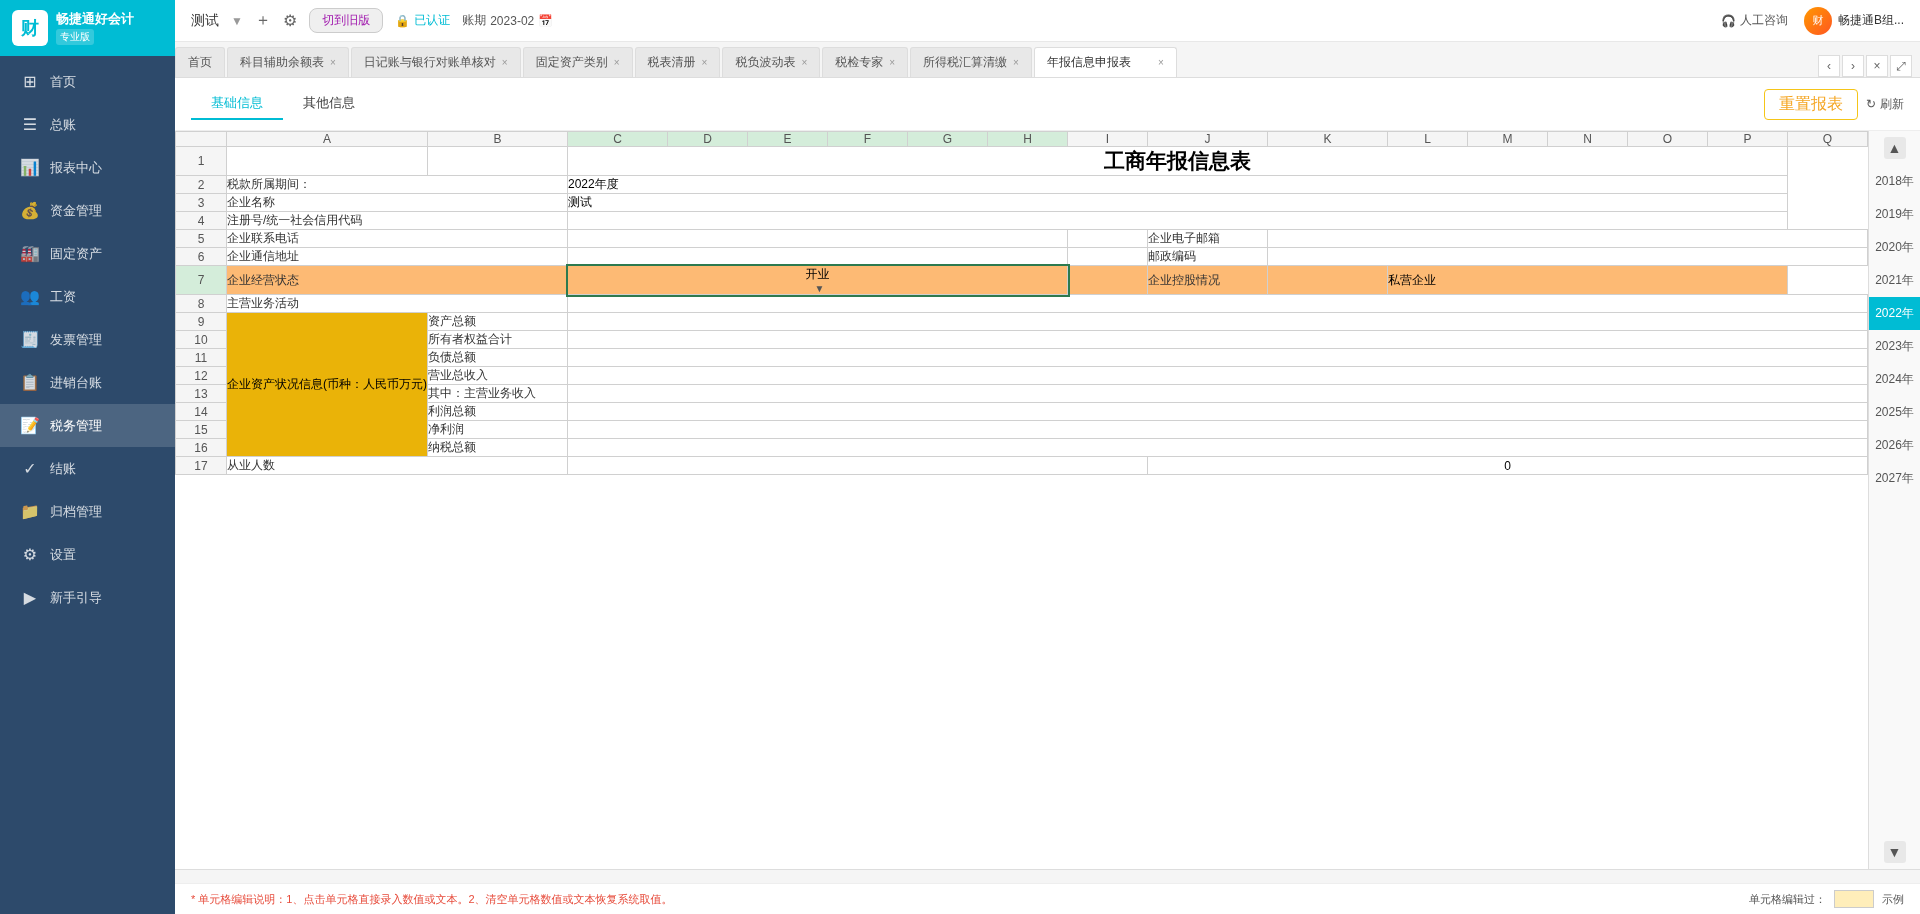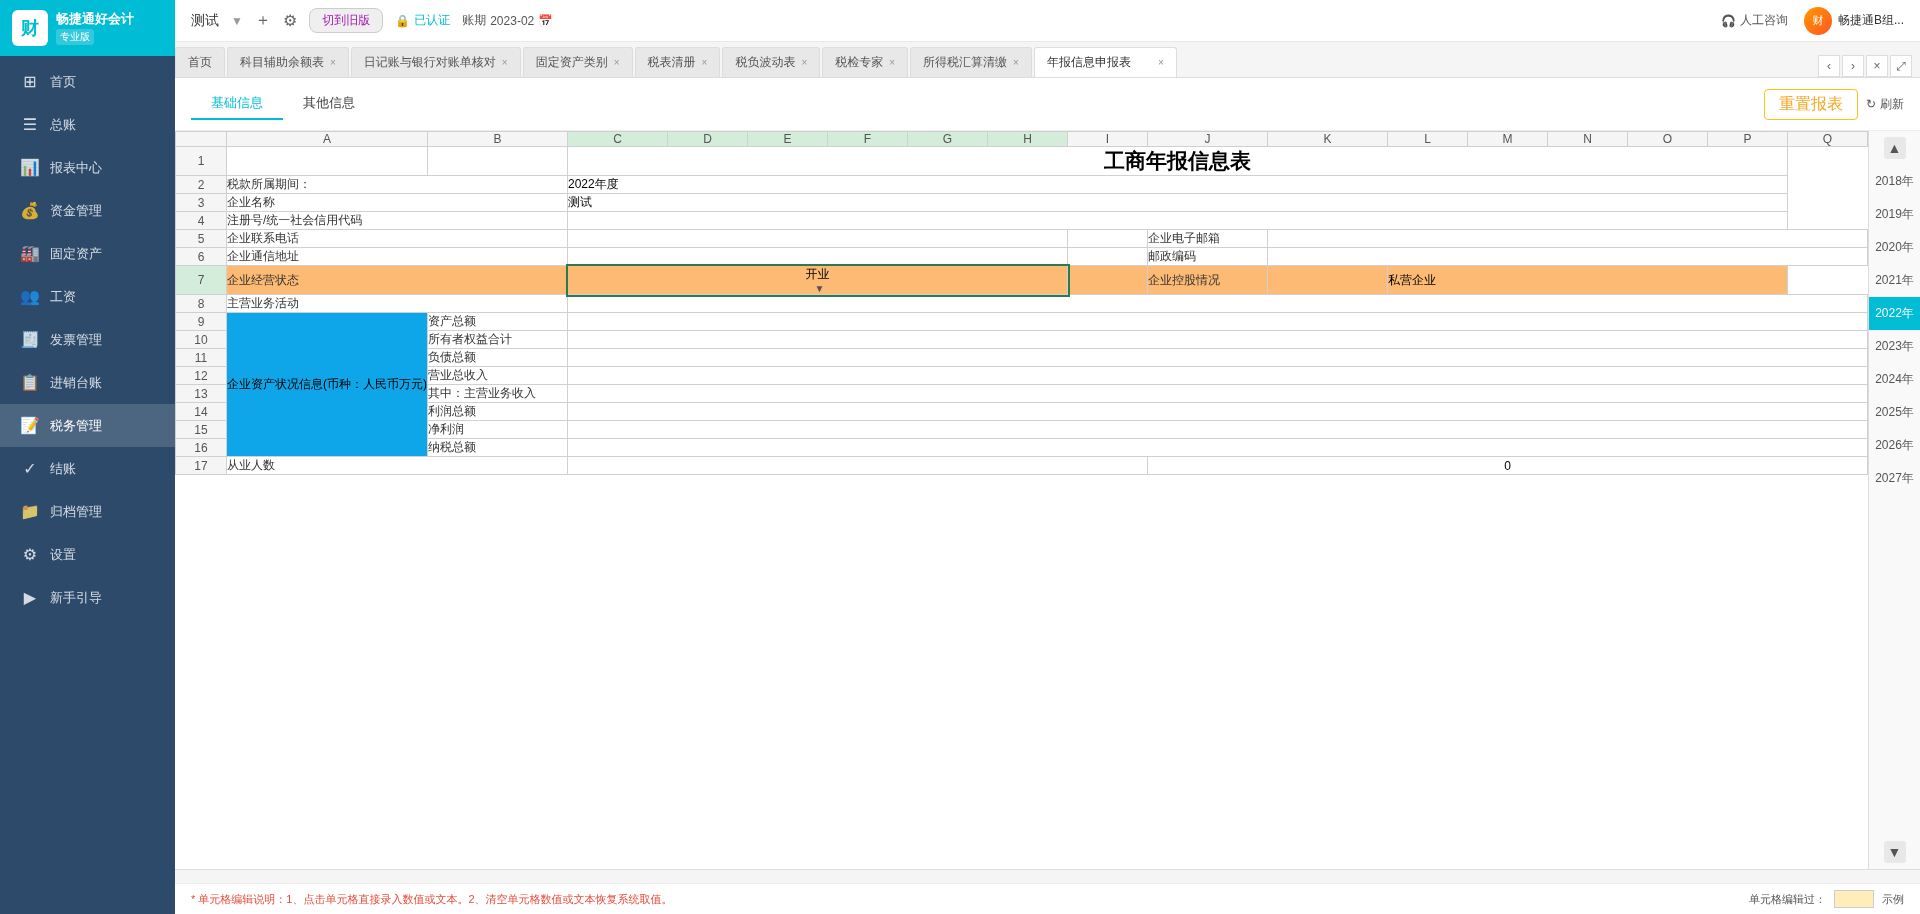--- a/index.html
+++ b/index.html
@@ -356,21 +356,21 @@
                 </tr>
 
                 <tr>
                   <td class="row-num">8</td>
                   <td class="cell cell-label" colspan="2">主营业务活动</td>
                   <td class="cell" colspan="15"></td>
                 </tr>
 
                 <tr>
                   <td class="row-num">9</td>
-                  <td class="cell" rowspan="8" style="text-align:center; vertical-align:middle; background:#0ea5e9;">企业资产状况信息(币种：人民币万元)</td>
+                  <td class="cell" rowspan="8" style="text-align:center; vertical-align:middle; background:#eab308;">企业资产状况信息(币种：人民币万元)</td>
                   <td class="cell cell-label">资产总额</td>
                   <td class="cell" colspan="15"></td>
                 </tr>
 
                 <tr>
                   <td class="row-num">10</td>
                   <td class="cell cell-label">所有者权益合计</td>
                   <td class="cell" colspan="15"></td>
                 </tr>
 

